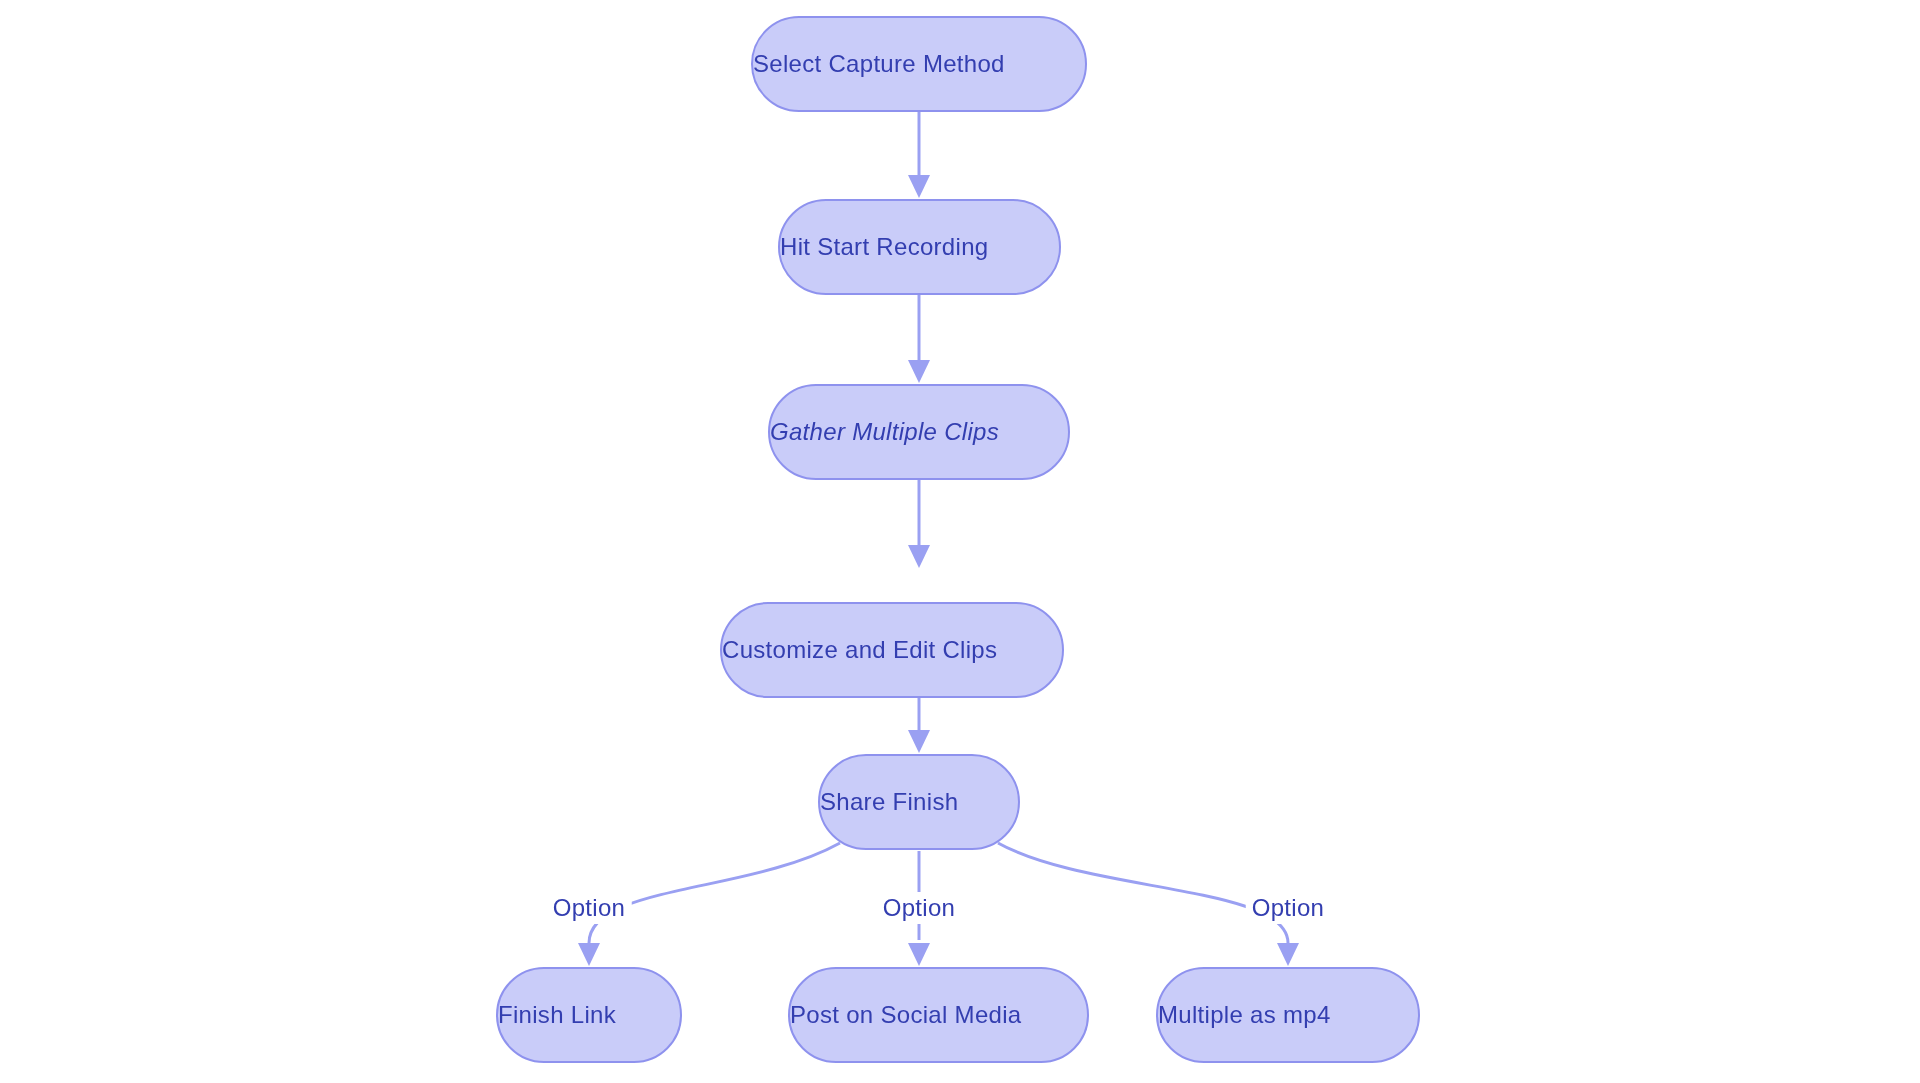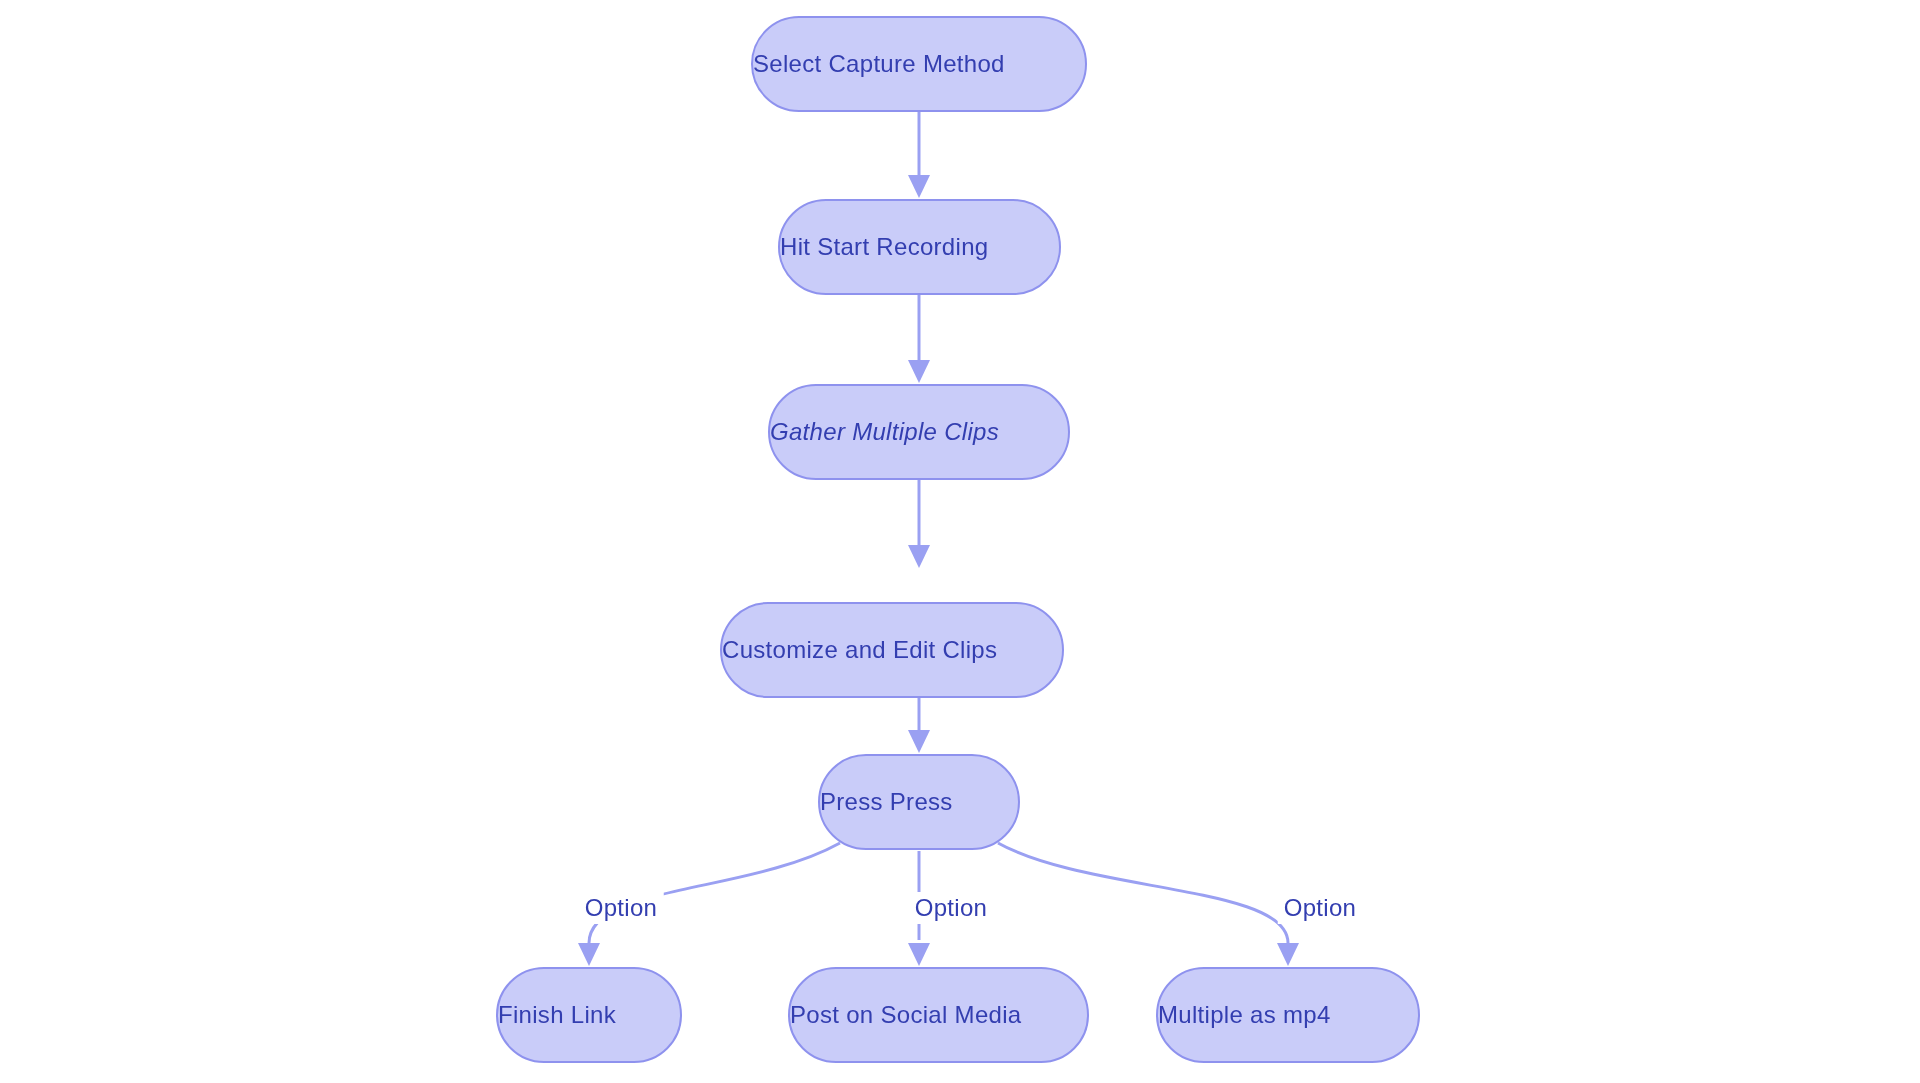--- a/index.html
+++ b/index.html
@@ -49,21 +49,20 @@
   #n7 { left: 1156px; top: 967px; width: 264px; }
   .edge-label {
     position: absolute;
     transform: translate(-50%, -50%);
     background: #ffffff;
     color: #333eb0;
     font-size: 24px;
     letter-spacing: 0.3px;
     padding: 2px 6px;
     white-space: nowrap;
-    margin-left: 32px;
   }
   #el0 { left: 589px;  top: 908px; }
   #el1 { left: 919px;  top: 908px; }
   #el2 { left: 1288px; top: 908px; }
 </style>
 </head>
 <body>
 
 <div class="canvas">
 
@@ -94,21 +93,21 @@
   <div class="node" id="n1">
     <span>Hit Start Recording</span>
   </div>
   <div class="node" id="n2">
     <span>Gather Multiple Clips</span>
   </div>
   <div class="node" id="n3">
     <span>Customize and Edit Clips</span>
   </div>
   <div class="node" id="n4">
-    <span>Press Press</span>
+    <span>Share Finish</span>
   </div>
   <div class="node" id="n5">
     <span>Finish Link</span>
   </div>
   <div class="node" id="n6">
     <span>Post on Social Media</span>
   </div>
   <div class="node" id="n7">
     <span>Multiple as mp4</span>
   </div>

